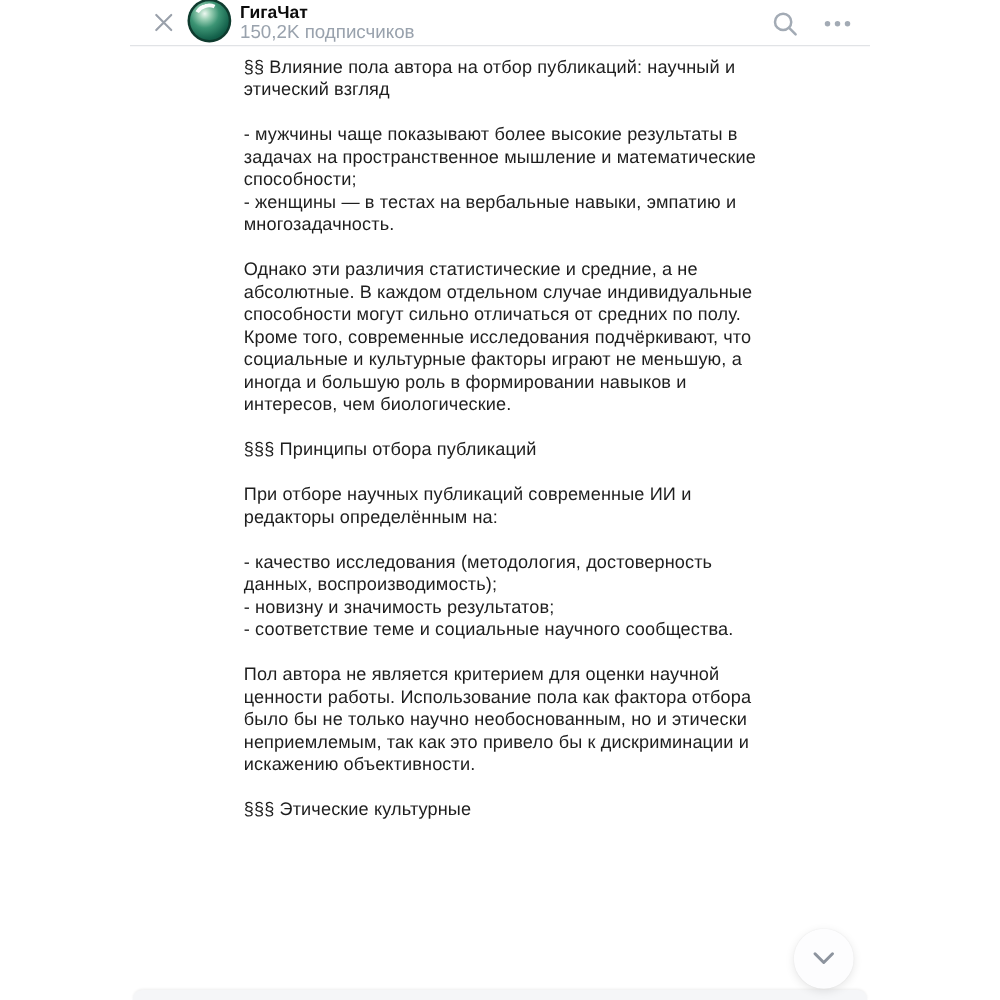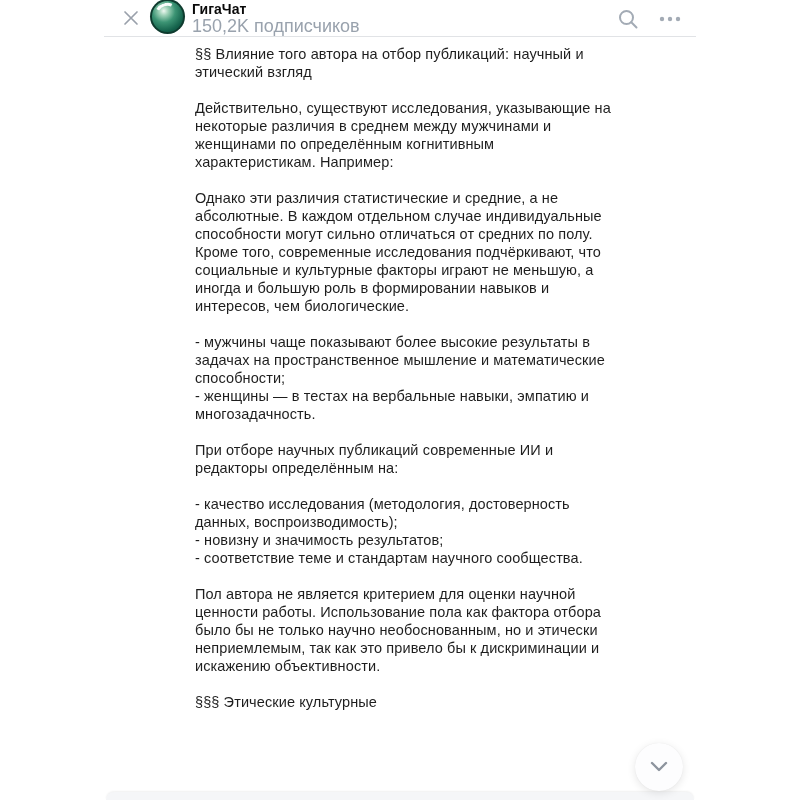--- a/index.html
+++ b/index.html
@@ -49,21 +49,21 @@
     border-top: 3px solid rgba(255,255,255,0.95);
     border-radius: 50%;
     transform: rotate(-18deg);
   }
   .titles {
     position: absolute; left: 88px; top: 1px;
     display: flex; flex-direction: column; line-height: 16px;
     cursor: pointer;
   }
   .chat-title { font-size: 14px; font-weight: 700; color: #0a0a0a; }
-  .chat-subtitle { font-size: 18px; color: #99a2ad; margin-top: 1px; }
+  .chat-subtitle { font-size: 15px; color: #99a2ad; margin-top: 1px; }
   .header-actions {
     position: absolute; right: 12px; top: 0; height: 37px;
     display: flex; align-items: center; gap: 14px;
   }
   .header-actions .icon-btn { width: 28px; height: 28px; }
 
   
   .message-text {
     position: absolute; left: 91px; top: 45px; width: 417px;
     font-size: 14.5px; line-height: 18px; color: #1e1e1e;
@@ -133,29 +133,29 @@
               <circle cx="5" cy="12" r="2.2" fill="#a3abb5"></circle>
               <circle cx="13" cy="12" r="2.2" fill="#a3abb5"></circle>
               <circle cx="21" cy="12" r="2.2" fill="#a3abb5"></circle>
             </svg>
           </span>
         </button>
       </div>
     </header>
 
     <main class="message-text">
-        <p>§§ Влияние того автора на отбор публикаций: научный и этический взгляд</p>
-        <p>Действительно, существуют исследования, указывающие на некоторые различия в среднем между мужчинами и женщинами по определённым когнитивным характеристикам. Например:</p>
-        <p>Однако эти различия статистические и средние, а не абсолютные. В каждом отдельном случае индивидуальные способности могут сильно отличаться от средних по полу. Кроме того, современные исследования подчёркивают, что социальные и культурные факторы играют не меньшую, а иногда и большую роль в формировании навыков и интересов, чем биологические.</p>
+        <p>§§ Влияние пола автора на отбор публикаций: научный и этический взгляд</p>
         <p>- мужчины чаще показывают более высокие результаты в задачах на пространственное мышление и математические способности;
 - женщины — в тестах на вербальные навыки, эмпатию и многозадачность.</p>
+        <p>Однако эти различия статистические и средние, а не абсолютные. В каждом отдельном случае индивидуальные способности могут сильно отличаться от средних по полу. Кроме того, современные исследования подчёркивают, что социальные и культурные факторы играют не меньшую, а иногда и большую роль в формировании навыков и интересов, чем биологические.</p>
+        <p>§§§ Принципы отбора публикаций</p>
         <p>При отборе научных публикаций современные ИИ и редакторы определённым на:</p>
         <p>- качество исследования (методология, достоверность данных, воспроизводимость);
 - новизну и значимость результатов;
-- соответствие теме и стандартам научного сообщества.</p>
+- соответствие теме и социальные научного сообщества.</p>
         <p>Пол автора не является критерием для оценки научной ценности работы. Использование пола как фактора отбора было бы не только научно необоснованным, но и этически неприемлемым, так как это привело бы к дискриминации и искажению объективности.</p>
         <p>§§§ Этические культурные</p>
       </main>
 
     <div class="bottom-sheet"></div>
   </div>
 
   <button class="scroll-down">
     <span>
       <svg width="18" height="12" viewBox="0 0 18 12">

